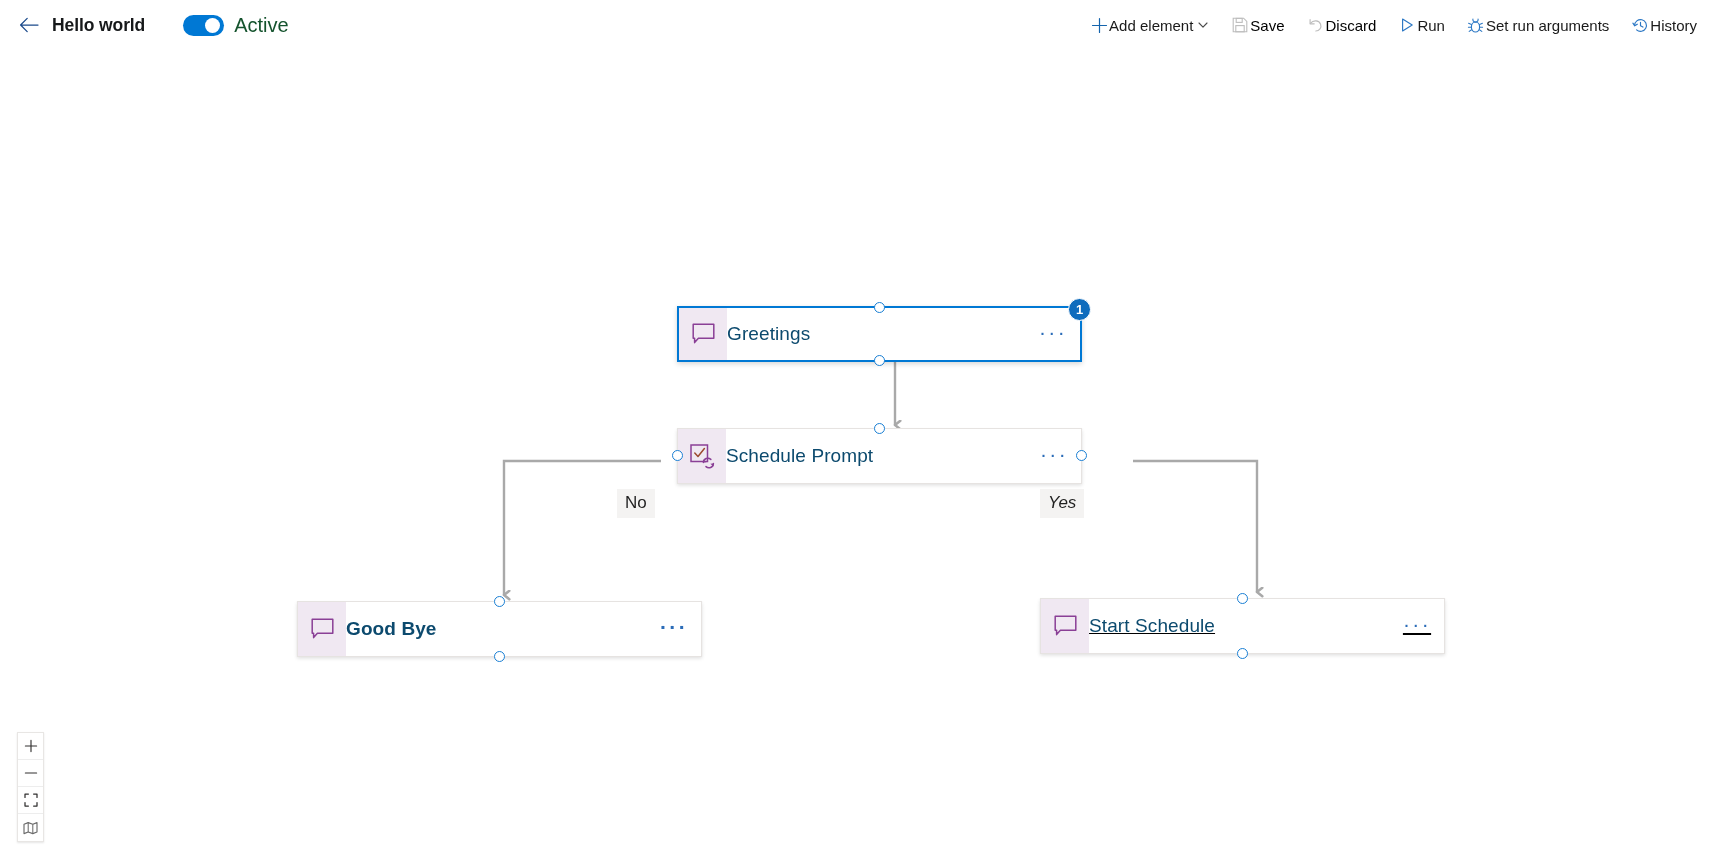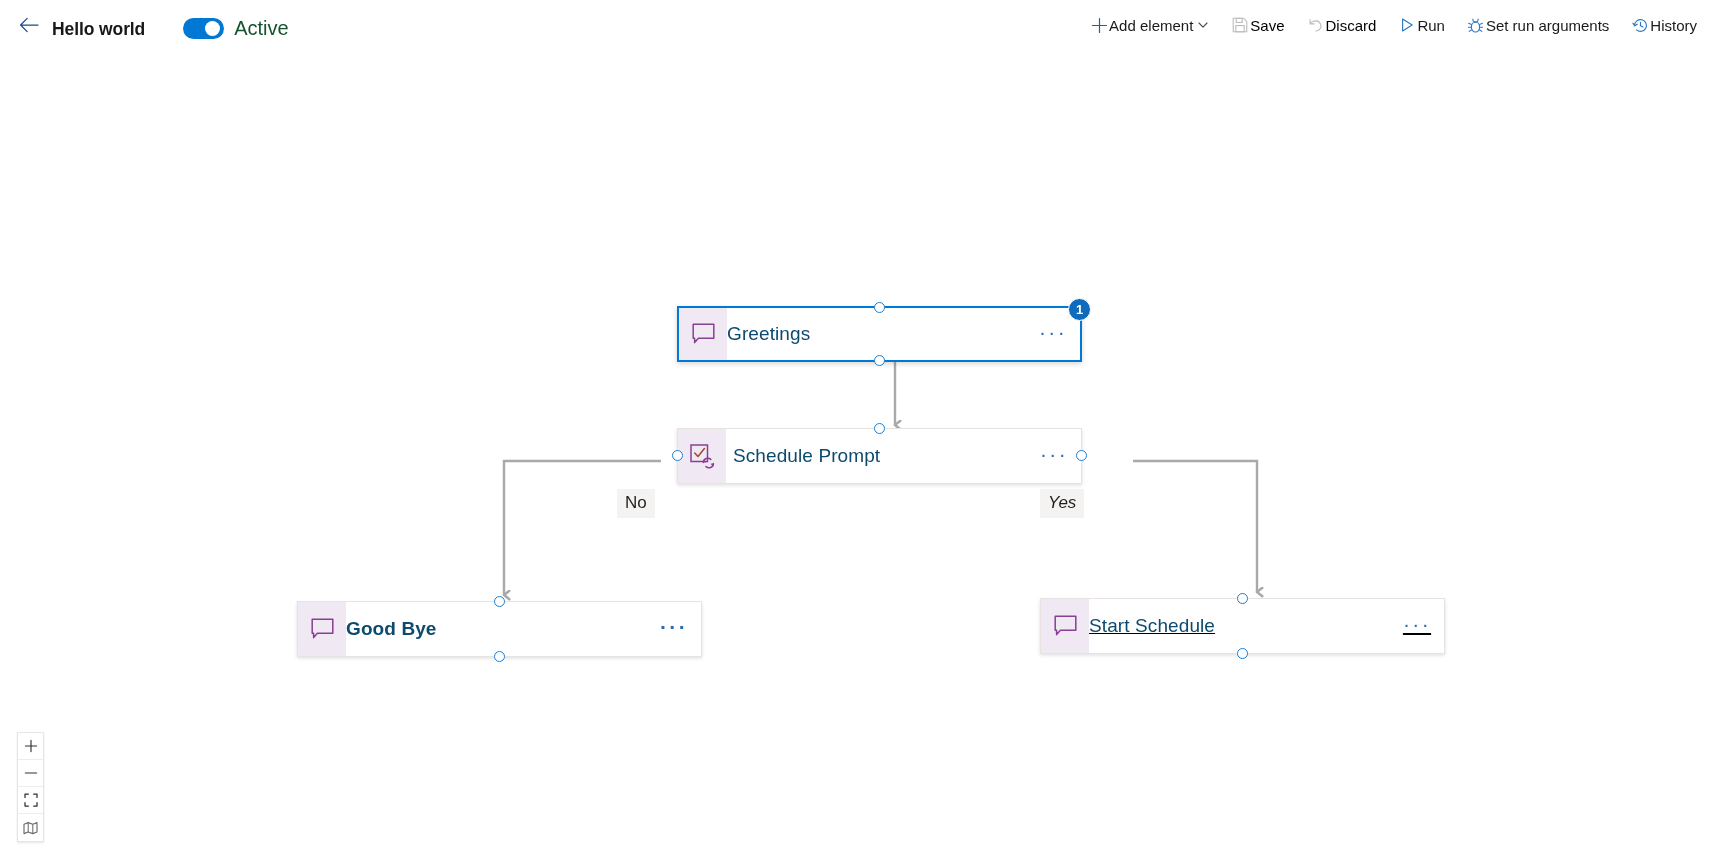--- a/index.html
+++ b/index.html
@@ -12,21 +12,21 @@
     -webkit-font-smoothing: antialiased;
   }
 
   
   #topbar {
     position: absolute; top: 0; left: 0;
     width: 1722px; height: 50px;
     display: flex; align-items: center;
     background: #ffffff;
   }
-  #topbar-left { display: flex; align-items: flex-end; padding-left: 14px; }
+  #topbar-left { display: flex; align-items: center; padding-left: 14px; }
   #topbar-right {
     margin-left: auto; display: flex; align-items: center;
     padding-right: 14px; gap: 0px;
   }
 
   .back-btn {
     width: 30px; height: 30px;
     display: flex; align-items: center; justify-content: center;
     cursor: pointer; color: #1b4a8b;
   }
@@ -261,21 +261,21 @@
         <path d="M2.2 2.2 H22.8 V16.2 H7.4 L3.6 20.6 V16.2 H2.2 Z" fill="none" stroke="#8a3f96" stroke-width="1.5" stroke-linejoin="round"></path>
       </svg>
     </div>
     <div class="title">Greetings</div>
     <div class="ellipsis">···</div>
     <div class="badge">1</div>
     <div class="handle" style="left:50%; top:-6px; margin-left:-6px;"></div>
     <div class="handle" style="left:50%; bottom:-6px; margin-left:-6px;"></div>
   </div>
 
-  <div class="node" style="left:677px; top:378px; width:405px; height:56px;gap:7px;">
+  <div class="node" style="left:677px; top:378px; width:405px; height:56px;">
     <div class="iconpane">
       <svg width="26" height="26" viewBox="0 0 26 26">
         <rect x="2" y="2" width="16.5" height="16.5" fill="none" stroke="#8a3f96" stroke-width="1.5"></rect>
         <path d="M5.8 10 L9 13.4 L15.4 5.6" fill="none" stroke="#9c4a2e" stroke-width="1.5" stroke-linecap="round" stroke-linejoin="round"></path>
         <path d="M14.4 19.4 A4.4 4.4 0 0 1 21.8 16.4 M24.4 20.6 A4.4 4.4 0 0 1 17 23.6" fill="none" stroke="#8a3f96" stroke-width="1.5" stroke-linecap="round"></path>
         <path d="M14.2 16.4 L14.4 19.6 L17.5 19.3" fill="#8a3f96"></path>
         <path d="M24.6 23.6 L24.4 20.4 L21.3 20.7" fill="#8a3f96"></path>
       </svg>
     </div>
     <div class="title">Schedule Prompt</div>

